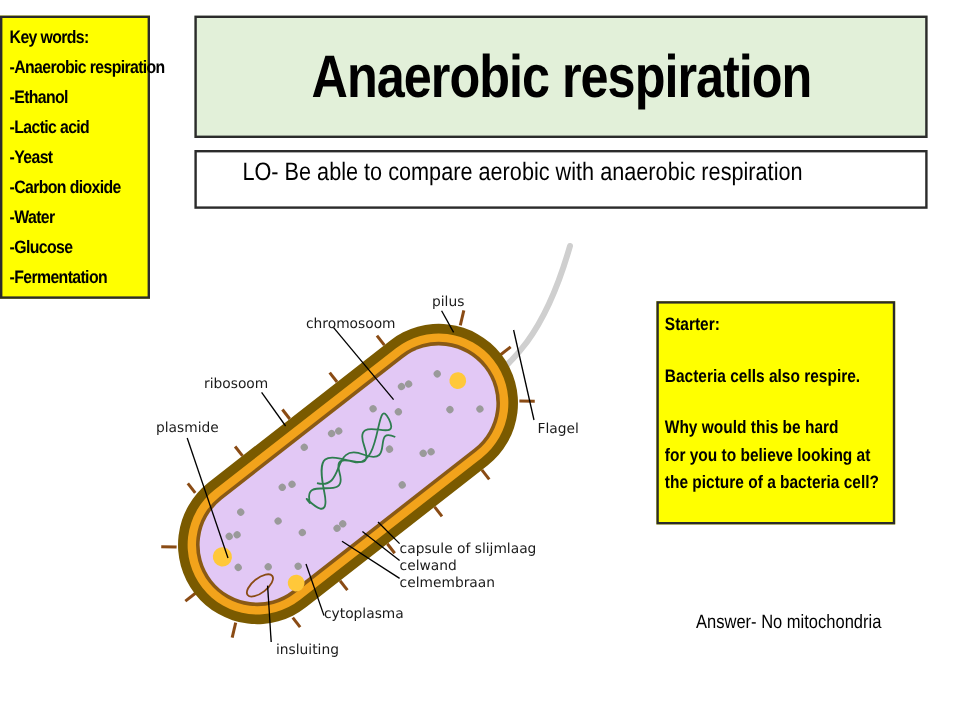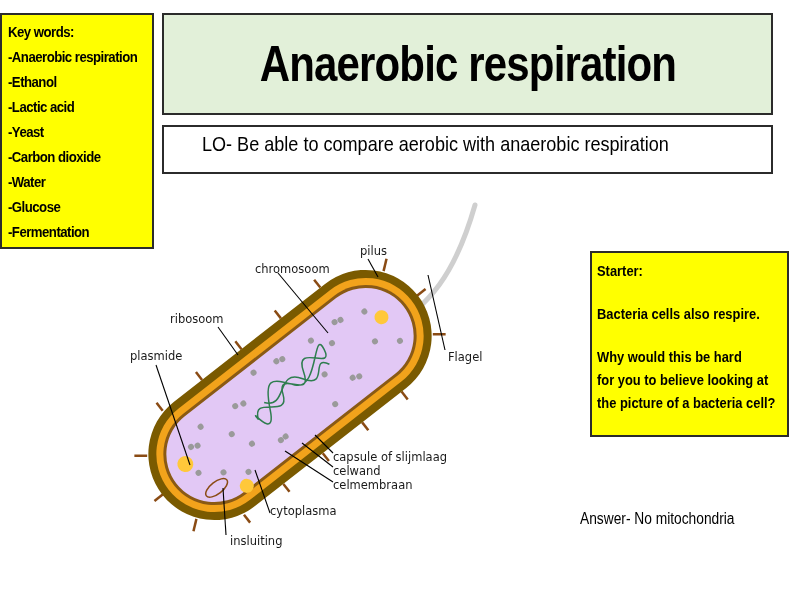--- a/index.html
+++ b/index.html
@@ -4,21 +4,21 @@
 <style>
   html, body { margin: 0; padding: 0; }
   body {
     width: 800px; height: 600px; position: relative; overflow: hidden;
     background: #ffffff;
     font-family: "Liberation Sans", "DejaVu Sans", sans-serif;
     color: #000;
   }
   .box { position: absolute; box-sizing: border-box; border: 2px solid #2b2b2b; }
   #keywords {
-    left: 0; top: 13px; width: 154px; height: 236px;
+    left: 0; top: 13px; width: 125px; height: 236px;
     background: #ffff00; padding: 4px 0 0 6px;
   }
   #keywords .kw {
     font-family: "Liberation Sans", sans-serif; font-weight: bold;
     font-size: 15px; line-height: 25px; letter-spacing: -0.6px;
     transform: scaleX(0.88); transform-origin: left center; white-space: nowrap;
   }
   #title-box {
     left: 162px; top: 13px; width: 611px; height: 102px;
     background: #e2f0d9; display: flex; align-items: center; justify-content: center;
@@ -28,21 +28,21 @@
     transform: scaleX(0.84); display: inline-block; white-space: nowrap;
   }
   #lo-box {
     left: 162px; top: 125px; width: 611px; height: 49px;
     background: #ffffff; display: flex; padding-top: 5px;
   }
   #lo-box span {
     font-size: 21px; transform: scaleX(0.86); display: inline-block; white-space: nowrap;
   }
   #starter {
-    left: 590px; top: 251px; width: 199px; height: 186px;
+    left: 547px; top: 251px; width: 199px; height: 186px;
     background: #ffff00; padding: 6px 0 0 5px;
   }
   #starter p {
     margin: 0; font-weight: bold; font-size: 15px; line-height: 23px;
     transform: scaleX(0.86); transform-origin: left center; white-space: nowrap;
   }
   #starter .gap { height: 20px; }
   #answer {
     position: absolute; left: 580px; top: 510px; font-size: 16px;
     transform: scaleX(0.86); transform-origin: left center; white-space: nowrap;

